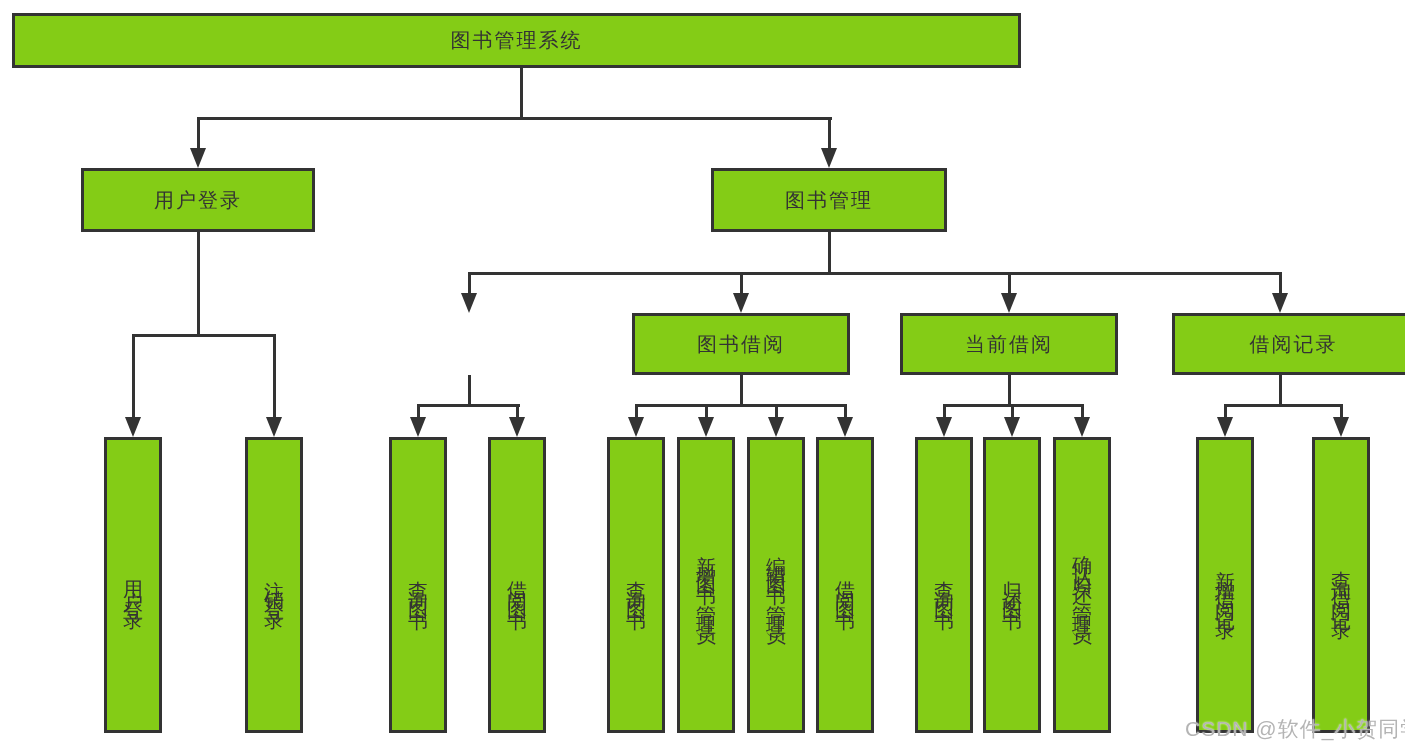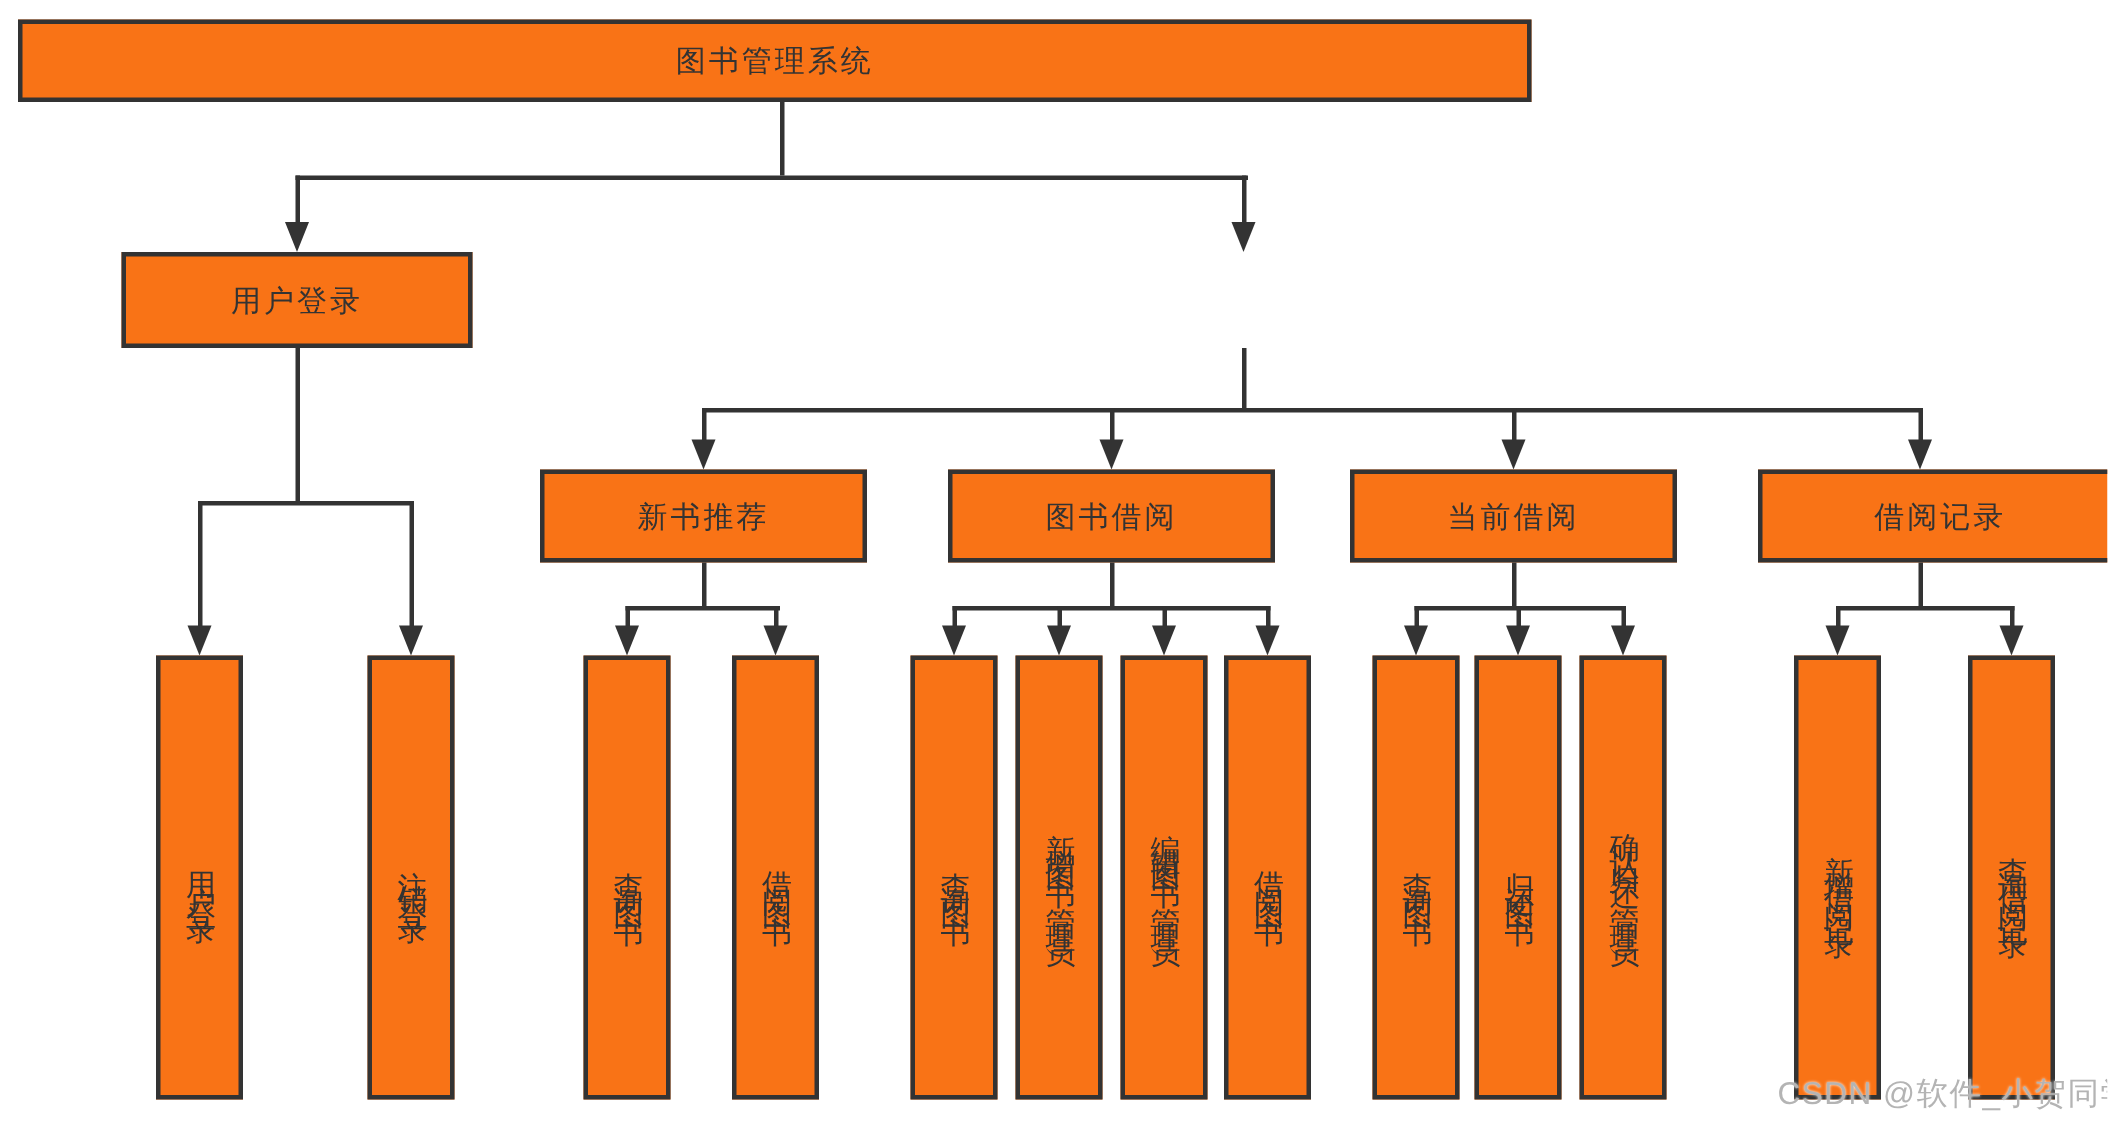--- a/index.html
+++ b/index.html
@@ -1,18 +1,18 @@
 <!DOCTYPE html>
 <html><head>
 <meta charset="utf-8">
 <style>
   html,body{margin:0;padding:0;background:#ffffff;}
   #canvas{position:relative;width:1405px;height:747px;background:#ffffff;overflow:hidden;
           font-family:"Liberation Sans","DejaVu Sans",sans-serif;}
-  .box{position:absolute;box-sizing:border-box;border:3px solid #333333;background:#f97316;
+  .box{position:absolute;box-sizing:border-box;border:3px solid #333333;background:#84cc16;
        display:flex;align-items:center;justify-content:center;color:#333333;}
   .hlabel{font-size:20px;letter-spacing:2px;white-space:nowrap;}
   .vlabel{writing-mode:vertical-rl;text-orientation:mixed;font-size:20px;letter-spacing:10px;
           line-height:1.05;white-space:nowrap;}
   .line{position:absolute;background:#333333;}
   .arrowhead{position:absolute;width:0;height:0;border-left:8px solid transparent;
              border-right:8px solid transparent;border-top:20px solid #333333;}
   .watermark{position:absolute;left:1185px;top:715px;font-size:21px;color:#b4b4b4;
              letter-spacing:1px;white-space:nowrap;text-shadow:0 0 2px #ffffff;}
 </style>
@@ -28,42 +28,42 @@
   <div class="line" style="left:520px;top:68px;width:3px;height:49px;"></div>
   <div class="line" style="left:197px;top:117px;width:635px;height:3px;"></div>
   <div class="line" style="left:197px;top:117px;width:3px;height:33px;"></div>
   <div class="arrowhead" style="left:190px;top:148px;"></div>
   <div class="line" style="left:828px;top:117px;width:3px;height:33px;"></div>
   <div class="arrowhead" style="left:821px;top:148px;"></div>
 
   <div class="box" style="left:81px;top:168px;width:234px;height:64px;">
     <span class="hlabel">用户登录</span>
   </div>
+  <div class="box" style="left:711px;top:168px;width:236px;height:64px;">
+    <span class="hlabel">图书管理</span>
+  </div>
 
   <div class="line" style="left:197px;top:232px;width:3px;height:102px;"></div>
   <div class="line" style="left:132px;top:334px;width:144px;height:3px;"></div>
   <div class="line" style="left:132px;top:334px;width:3px;height:85px;"></div>
   <div class="arrowhead" style="left:125px;top:417px;"></div>
   <div class="line" style="left:273px;top:334px;width:3px;height:85px;"></div>
   <div class="arrowhead" style="left:266px;top:417px;"></div>
 
   <div class="line" style="left:828px;top:232px;width:3px;height:40px;"></div>
   <div class="line" style="left:468px;top:272px;width:814px;height:3px;"></div>
   <div class="line" style="left:468px;top:272px;width:3px;height:23px;"></div>
   <div class="arrowhead" style="left:461px;top:293px;"></div>
   <div class="line" style="left:740px;top:272px;width:3px;height:23px;"></div>
   <div class="arrowhead" style="left:733px;top:293px;"></div>
   <div class="line" style="left:1008px;top:272px;width:3px;height:23px;"></div>
   <div class="arrowhead" style="left:1001px;top:293px;"></div>
   <div class="line" style="left:1279px;top:272px;width:3px;height:23px;"></div>
   <div class="arrowhead" style="left:1272px;top:293px;"></div>
 
-  <div class="box" style="left:360px;top:313px;width:218px;height:62px;">
-    <span class="hlabel">新书推荐</span>
-  </div>
   <div class="box" style="left:900px;top:313px;width:218px;height:62px;">
     <span class="hlabel">当前借阅</span>
   </div>
   <div class="box" style="left:632px;top:313px;width:218px;height:62px;">
     <span class="hlabel">图书借阅</span>
   </div>
   <div class="box" style="left:1172px;top:313px;width:243px;height:62px;font-family:Liberation Mono, monospace;">
     <span class="hlabel">借阅记录</span>
   </div>
 

